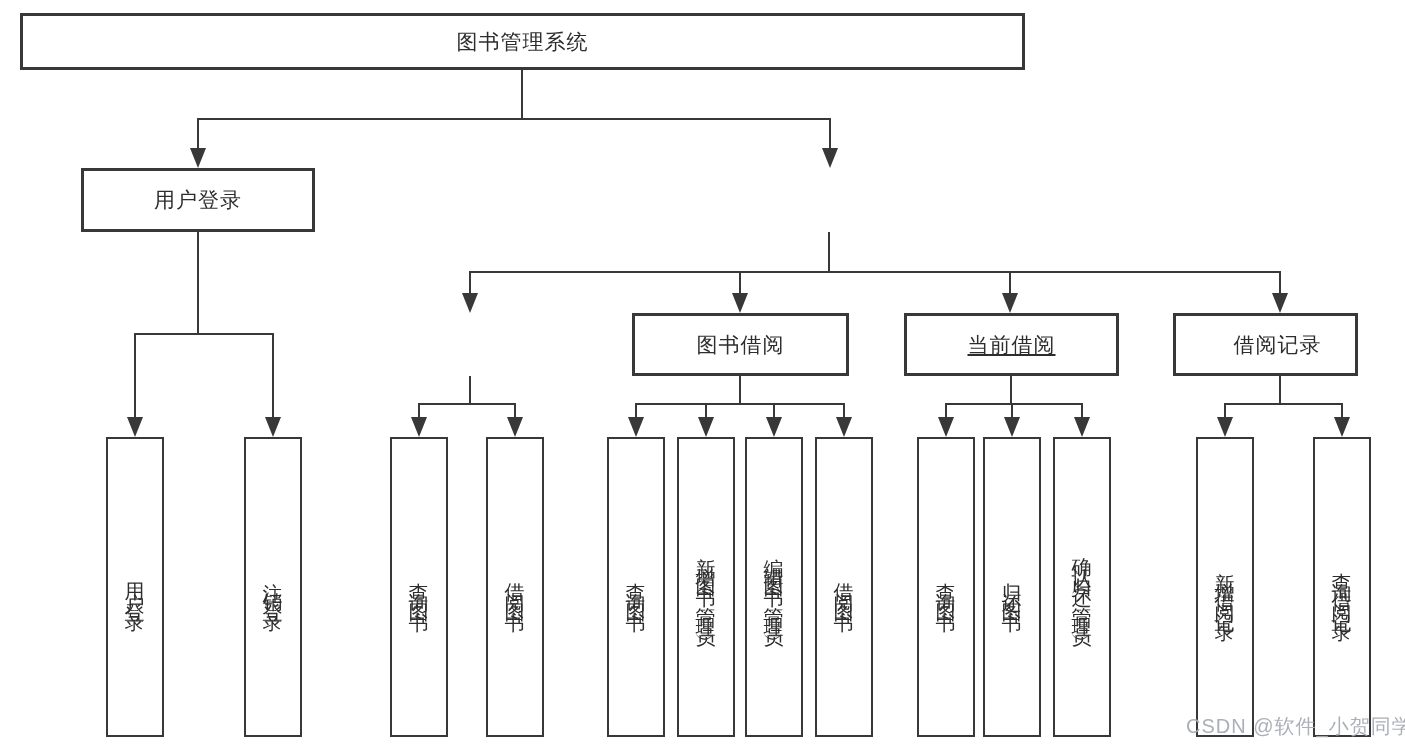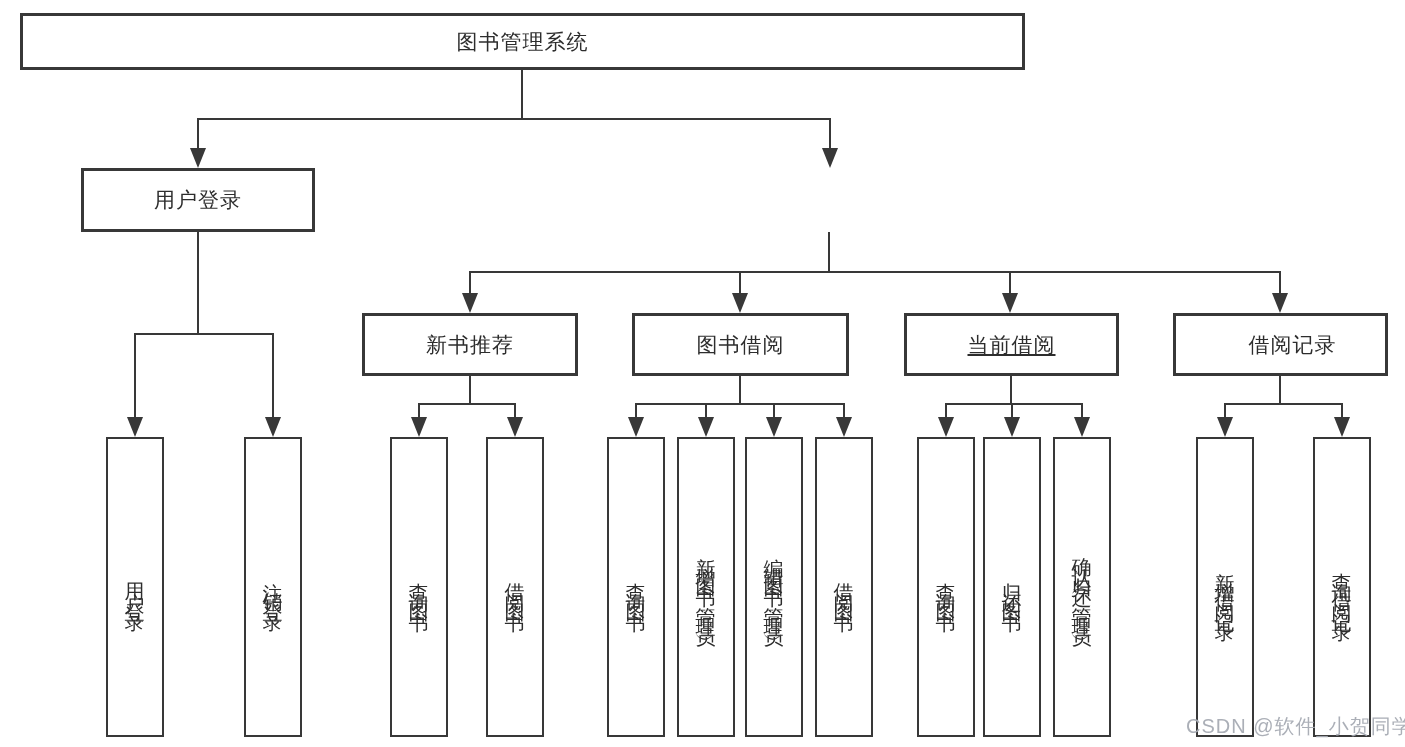--- a/index.html
+++ b/index.html
@@ -38,30 +38,27 @@
 <div id="canvas">
 
   <div class="box" style="left:20px; top:13px; width:1005px; height:57px;">
     <span>图书管理系统</span>
   </div>
 
   <div class="box" style="left:81px; top:168px; width:234px; height:64px;">
     <span>用户登录</span>
   </div>
 
-  <div class="box" style="left:362px; top:313px; width:216px; height:63px;">
-    <span>新书推荐</span>
-  </div>
   <div class="box" style="left:632px; top:313px; width:217px; height:63px;">
     <span>图书借阅</span>
   </div>
   <div class="box" style="left:904px; top:313px; width:215px; height:63px;text-decoration:underline;">
     <span>当前借阅</span>
   </div>
-  <div class="box" style="left:1173px; top:313px; width:215px; height:63px;padding-left:24px;">
+  <div class="box" style="left:1173px; top:313px; width:185px; height:63px;padding-left:24px;">
     <span>借阅记录</span>
   </div>
 
   <div class="box vbox" style="left:106px; top:437px; width:58px; height:300px;">
     <span class="vtext">用户登录</span>
   </div>
   <div class="box vbox" style="left:244px; top:437px; width:58px; height:300px;">
     <span class="vtext">注销登录</span>
   </div>
 

